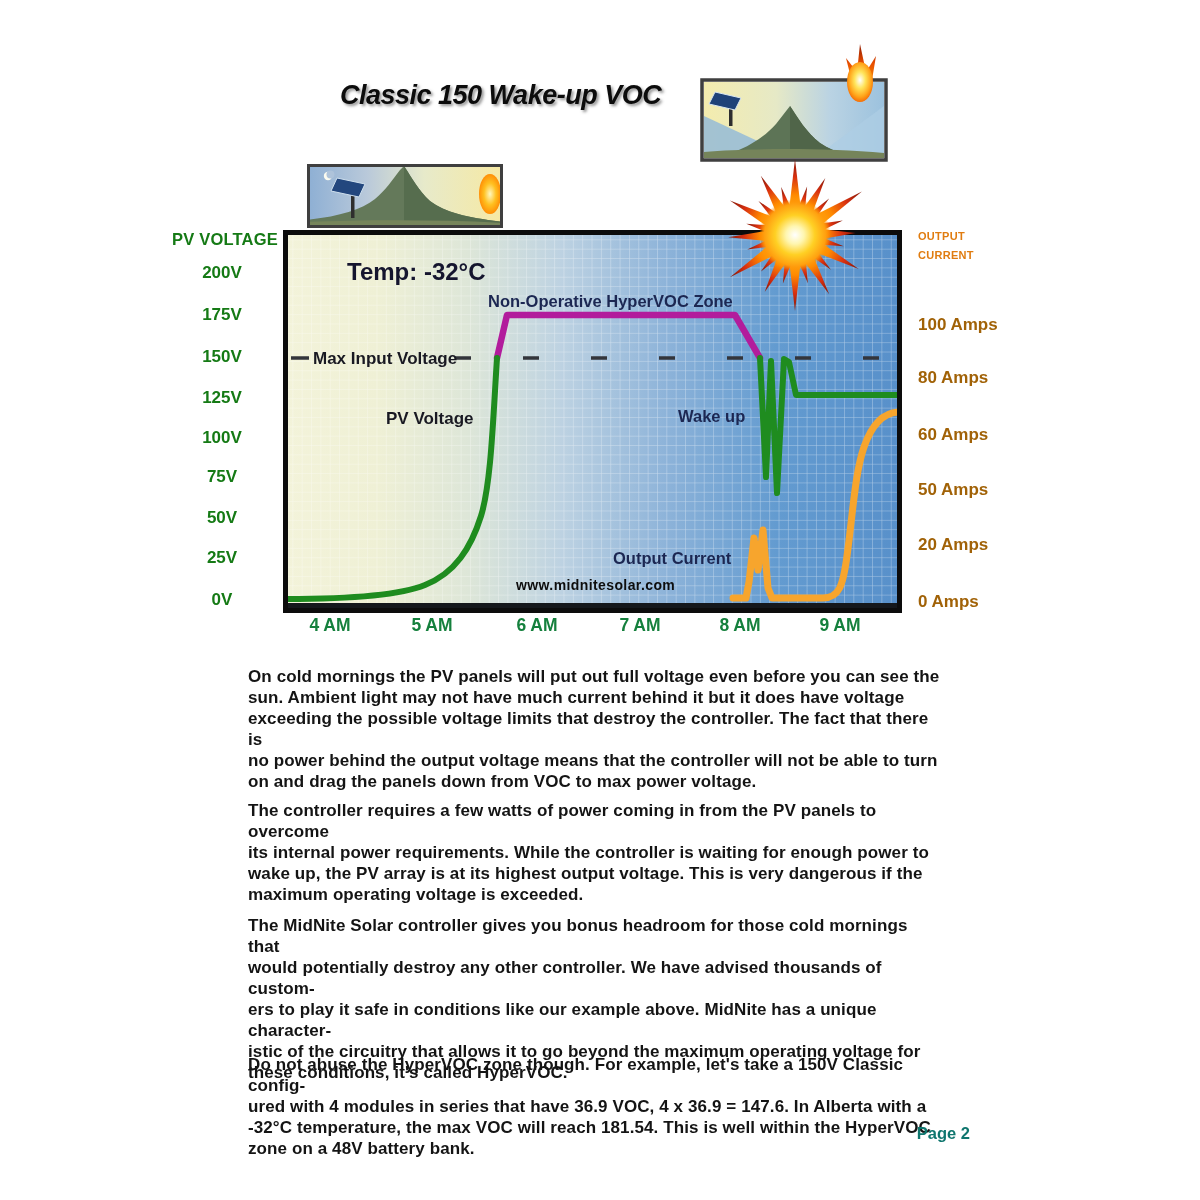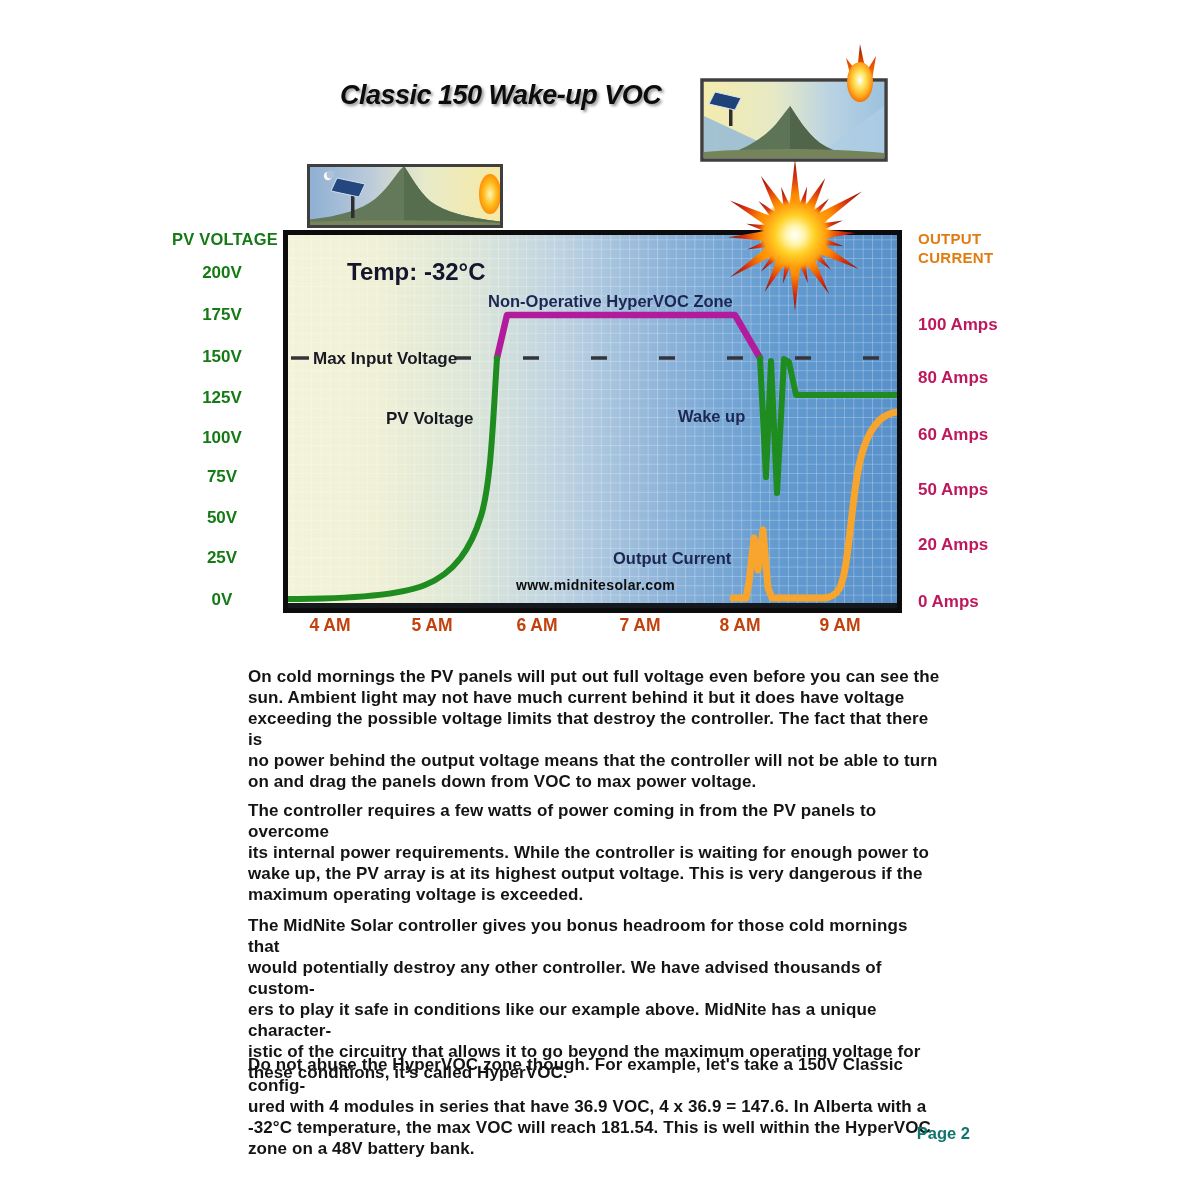--- a/index.html
+++ b/index.html
@@ -13,25 +13,25 @@
     font-size:27px;font-weight:bold;font-style:italic;color:#0c0c0c;
     letter-spacing:-0.5px;text-shadow:2px 2px 3px rgba(60,60,60,0.55);
     white-space:nowrap;
   }
   
   .laxis-title{position:absolute;left:172px;top:230px;width:106px;
     color:#157a15;font-weight:bold;font-size:16.5px;letter-spacing:0.2px;}
   .vtick{position:absolute;left:168px;width:108px;text-align:center;
     color:#157a15;font-weight:bold;font-size:17px;}
   .raxis-title{position:absolute;left:918px;width:110px;color:#e07c10;
-    font-weight:bold;font-size:15px;letter-spacing:0.3px;}
-  .atick{position:absolute;left:918px;width:110px;color:#be185d;
+    font-weight:bold;font-size:11px;letter-spacing:0.3px;}
+  .atick{position:absolute;left:918px;width:110px;color:#a16207;
     font-weight:bold;font-size:17px;}
   .xtick{position:absolute;top:615px;transform:translateX(-50%);
-    color:#c2410c;font-weight:bold;font-size:17.5px;white-space:nowrap;text-align:center;}
+    color:#15803d;font-weight:bold;font-size:17.5px;white-space:nowrap;text-align:center;}
   
   .para{position:absolute;left:248px;width:694px;margin:0;
     color:#141414;font-size:17px;line-height:21px;font-weight:bold;
     white-space:pre-line;letter-spacing:0.1px;}
   .pageno{position:absolute;left:880px;top:1124px;width:90px;text-align:right;
     color:#0f766e;font-size:16.5px;font-weight:bold;}
   
   .t-temp{font-family:"Liberation Sans",sans-serif;font-weight:bold;font-size:24px;fill:#15152e;}
   .t-navy{font-family:"Liberation Sans",sans-serif;font-weight:bold;font-size:16.5px;fill:#1c2752;}
   .t-dark{font-family:"Liberation Sans",sans-serif;font-weight:bold;font-size:17px;fill:#191922;}

